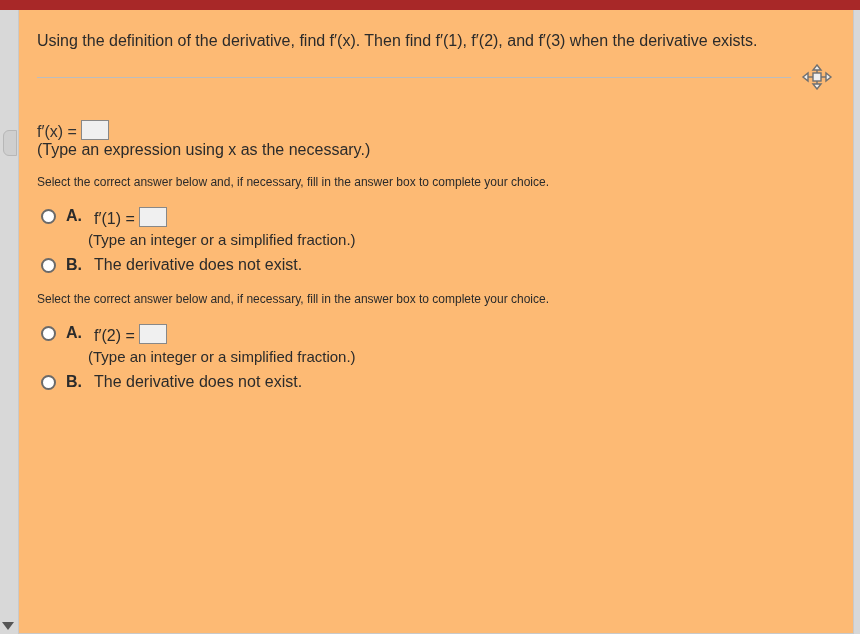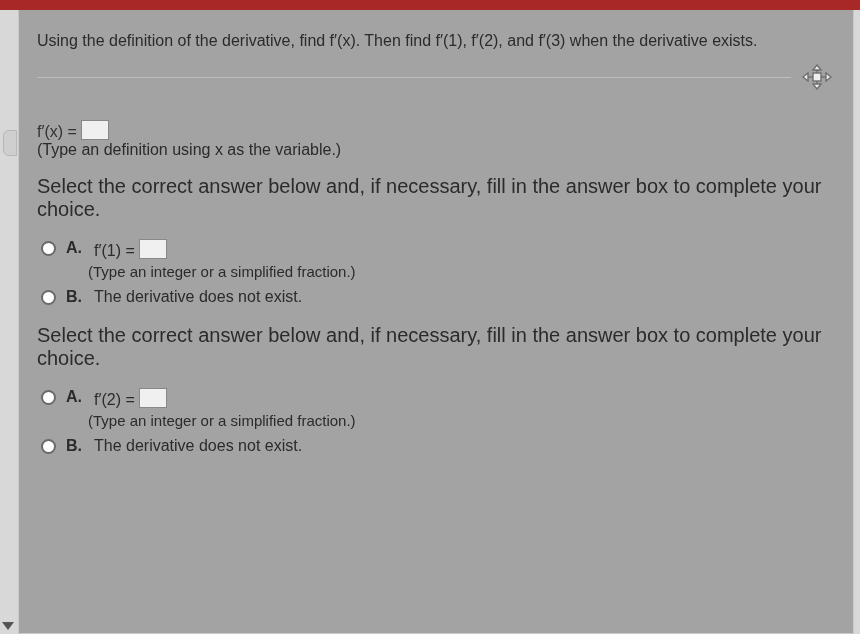--- a/index.html
+++ b/index.html
@@ -14,21 +14,21 @@
       height: 634px;
       overflow: hidden;
       position: relative;
     }
     .topbar {
       height: 10px;
       background: #a82828;
       width: 100%;
     }
     .card {
-      background: #a3a3a3;
+      background: #fdba74;
       margin: 0 6px 0 18px;
       border-left: 1px solid #c9c9c9;
       border-right: 1px solid #c9c9c9;
       border-bottom: 1px solid #c9c9c9;
       height: calc(100% - 10px);
       padding: 20px 18px 12px 18px;
       position: relative;
       color: #333;
     }
     .arrow-tab {
@@ -84,21 +84,21 @@
       border: 1px solid #888;
       background: #f0f0f0;
       vertical-align: -3px;
     }
     .hint {
       font-size: 16px;
       color: #2b2b2b;
       margin-bottom: 16px;
     }
     .instruct {
-      font-size: 20px;
+      font-size: 12px;
       color: #2b2b2b;
       margin-bottom: 18px;
     }
     .choice-block {
       margin-bottom: 18px;
     }
     .choice-row {
       display: flex;
       align-items: flex-start;
       margin: 8px 0 3px 4px;
@@ -166,21 +166,21 @@
           <line x1="9" y1="13" x2="14" y2="13"></line>
           <line x1="22" y1="13" x2="27" y2="13"></line>
         </g>
       </svg>
     </div>
   </div>
 
   <div class="prompt-line">
     <span>f′(x) = </span><span class="input-box"></span>
   </div>
-  <div class="hint">(Type an definition using x as the variable.)</div>
+  <div class="hint">(Type an expression using x as the necessary.)</div>
 
   <div class="instruct">Select the correct answer below and, if necessary, fill in the answer box to complete your choice.</div>
 
   <div class="choice-block">
     <div class="choice-row">
       <div class="radio"></div>
       <div class="choice-label">A.</div>
       <div class="choice-text">
         <span>f′(1) = </span><span class="input-box"></span>
       </div>

